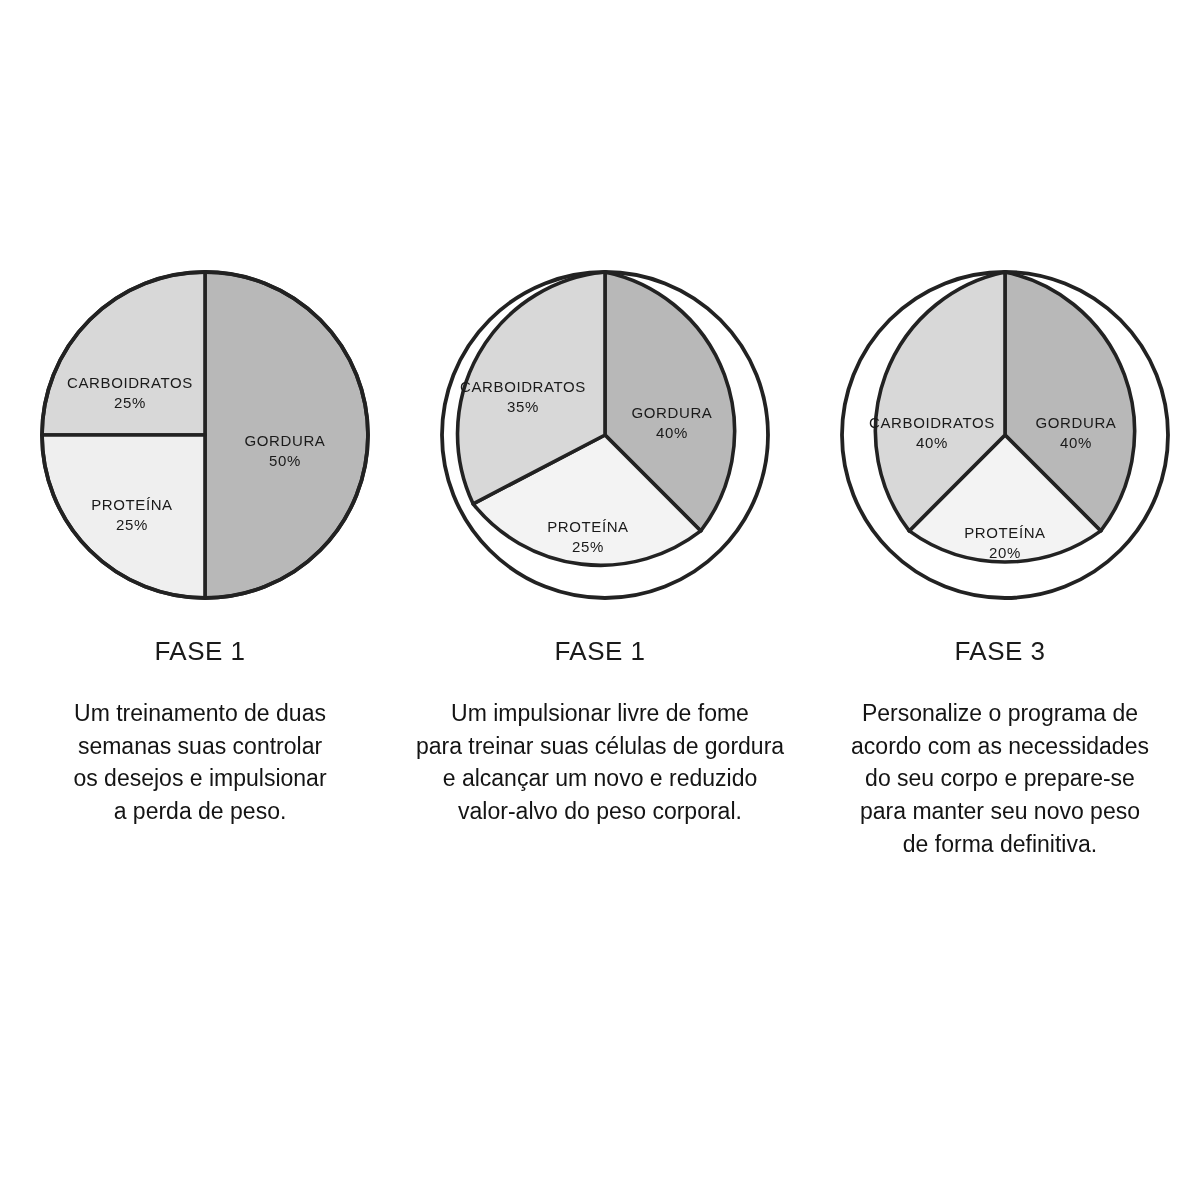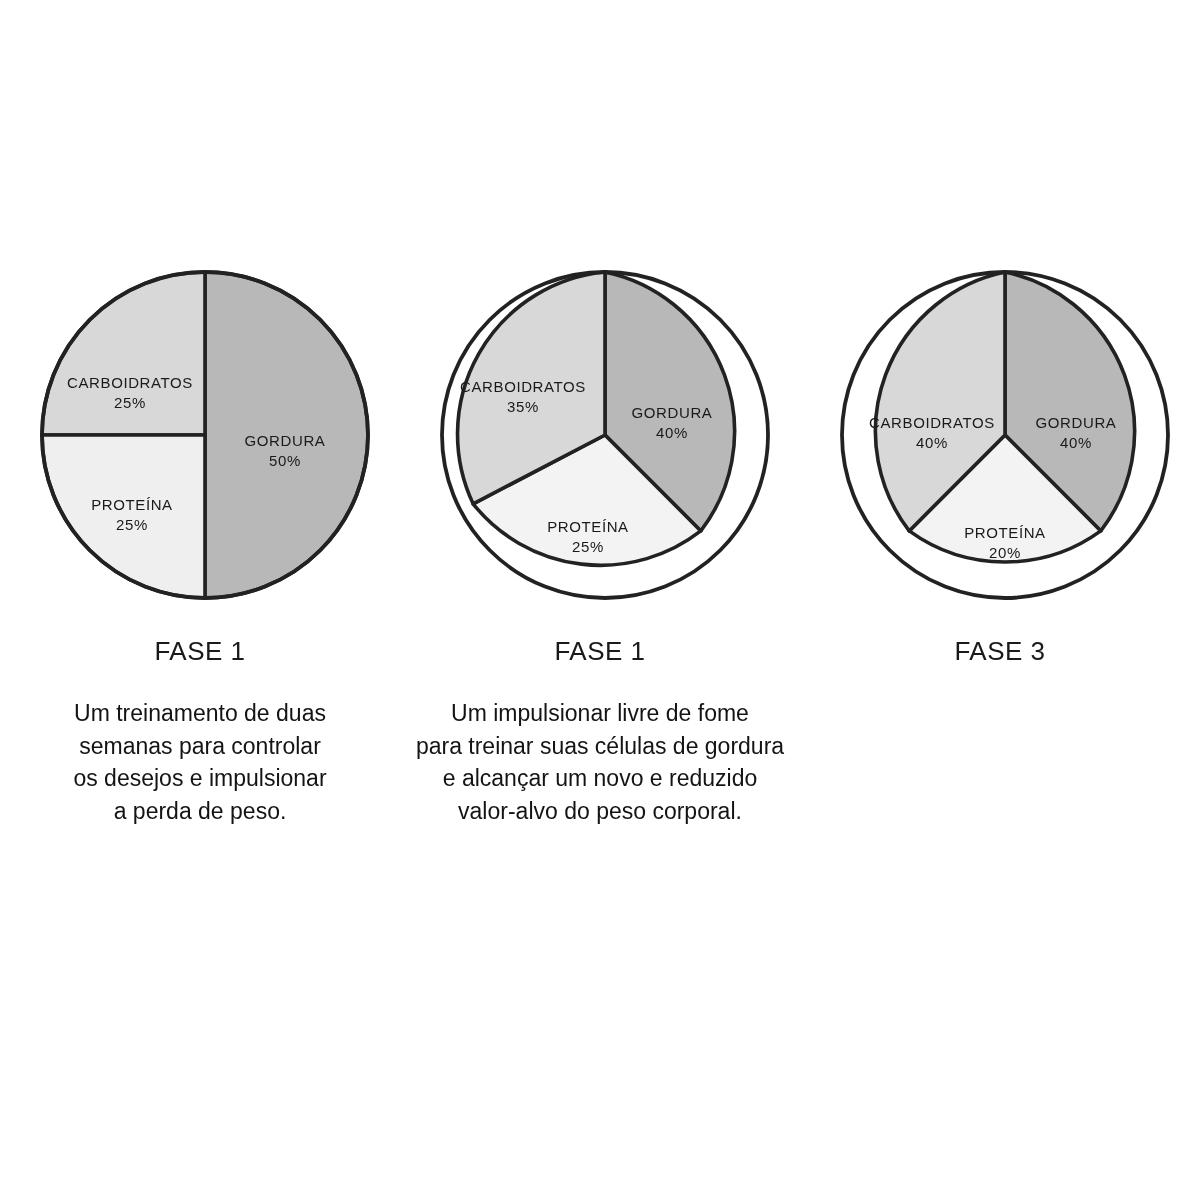--- a/index.html
+++ b/index.html
@@ -91,21 +91,21 @@
 
           <text class="slice-label" x="110" y="138">CARBOIDRATOS</text>
           <text class="slice-label pct" x="110" y="158">25%</text>
 
           <text class="slice-label" x="112" y="260">PROTEÍNA</text>
           <text class="slice-label pct" x="112" y="280">25%</text>
         </svg>
       </div>
       <div class="phase-title">FASE 1</div>
       <div class="phase-desc">Um treinamento de duas
-semanas para controlar
+semanas suas controlar
 os desejos e impulsionar
 a perda de peso.</div>
     </div>
 
     <div class="phase p2">
       <div class="pie-wrap">
         <svg viewBox="0 0 360 380" width="360" height="380">
 
           <path d="M185,185 L185,22 A163,163 0 0 1 280.8,280.9 Z" fill="#b8b8b8" stroke="#222" stroke-width="3.6" stroke-linejoin="round"></path>
 
@@ -146,16 +146,21 @@
           <text class="slice-label pct" x="256" y="198">40%</text>
 
           <text class="slice-label" x="112" y="178">CARBOIDRATOS</text>
           <text class="slice-label pct" x="112" y="198">40%</text>
 
           <text class="slice-label" x="185" y="288">PROTEÍNA</text>
           <text class="slice-label pct" x="185" y="308">20%</text>
         </svg>
       </div>
       <div class="phase-title">FASE 3</div>
+      <div class="phase-desc">Personalize o programa de
+acordo com as necessidades
+do seu corpo e prepare-se
+para manter seu novo peso
+de forma definitiva.</div>
     </div>
 
   </div>
 </div>
 
 </body></html>

